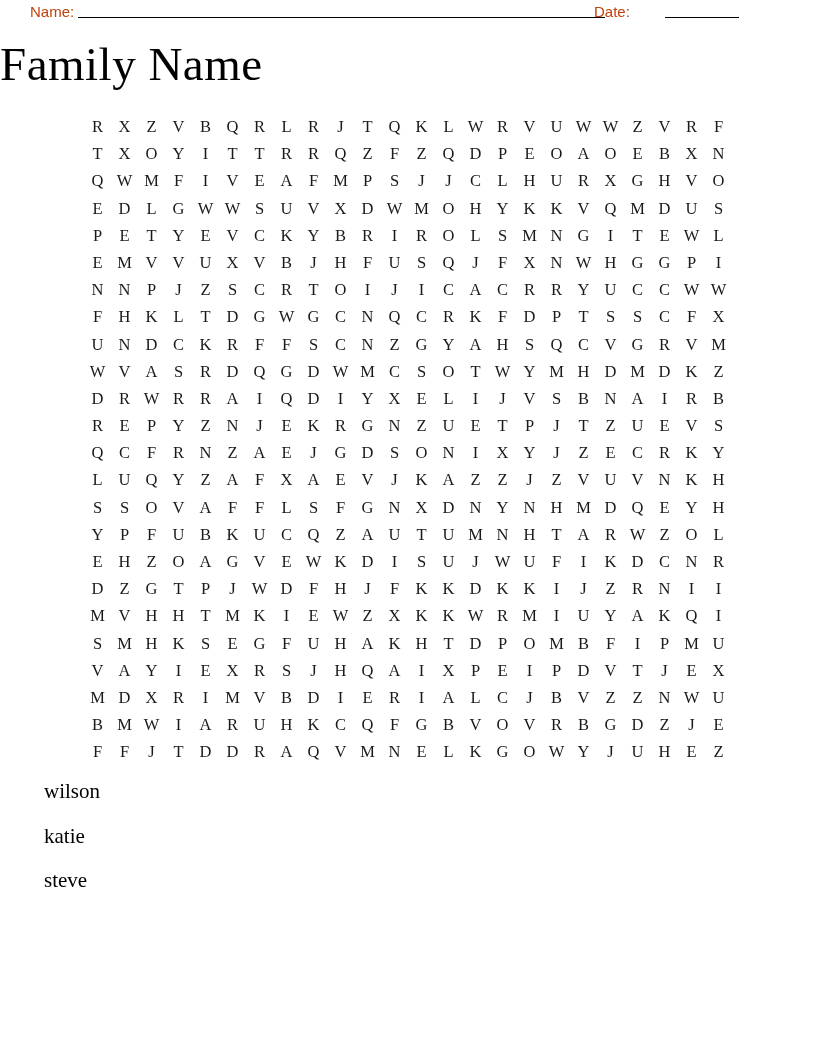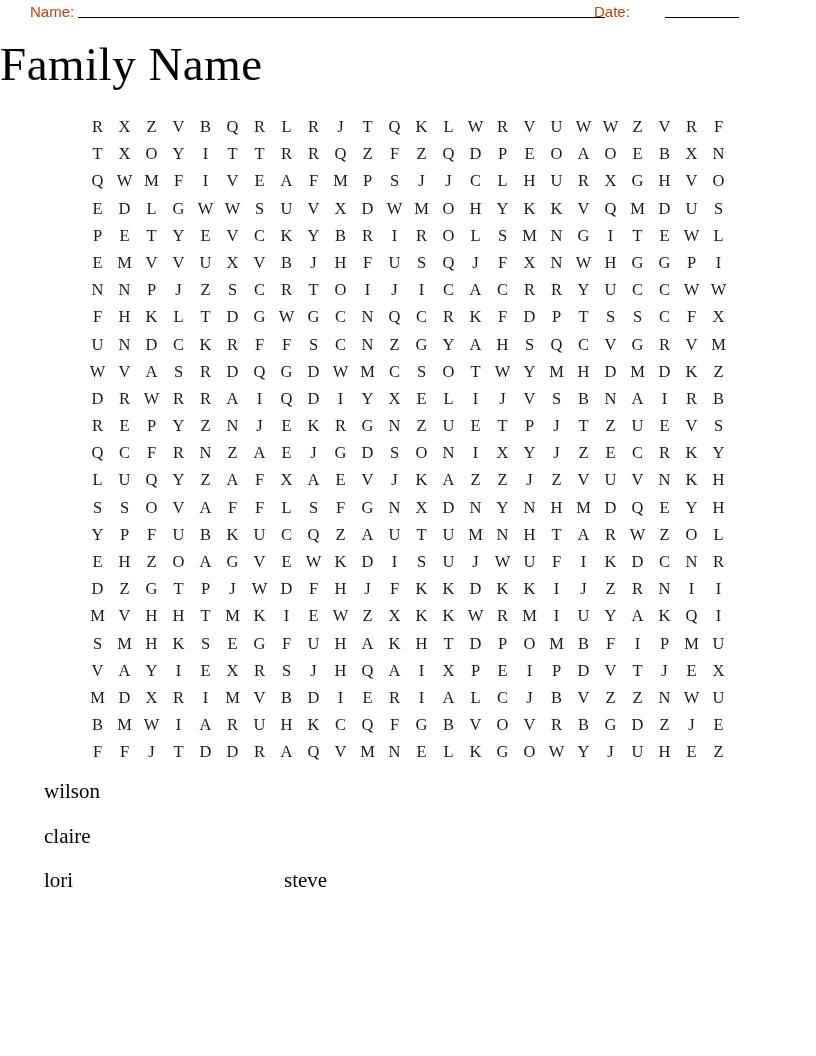--- a/index.html
+++ b/index.html
@@ -749,19 +749,18 @@
       <span class="grid-cell">E</span>
       <span class="grid-cell">Z</span>
     </div>
   </div>
 
 <div class="wordlist" id="word-list">
     <div class="word-row">
       <span class="word-cell">wilson</span>
     </div>
     <div class="word-row">
-      <span class="word-cell">claire</span>
+      <span class="word-cell">katie</span>
     </div>
     <div class="word-row">
-      <span class="word-cell">lori</span>
       <span class="word-cell">steve</span>
     </div>
   </div>
 
 </body></html>

